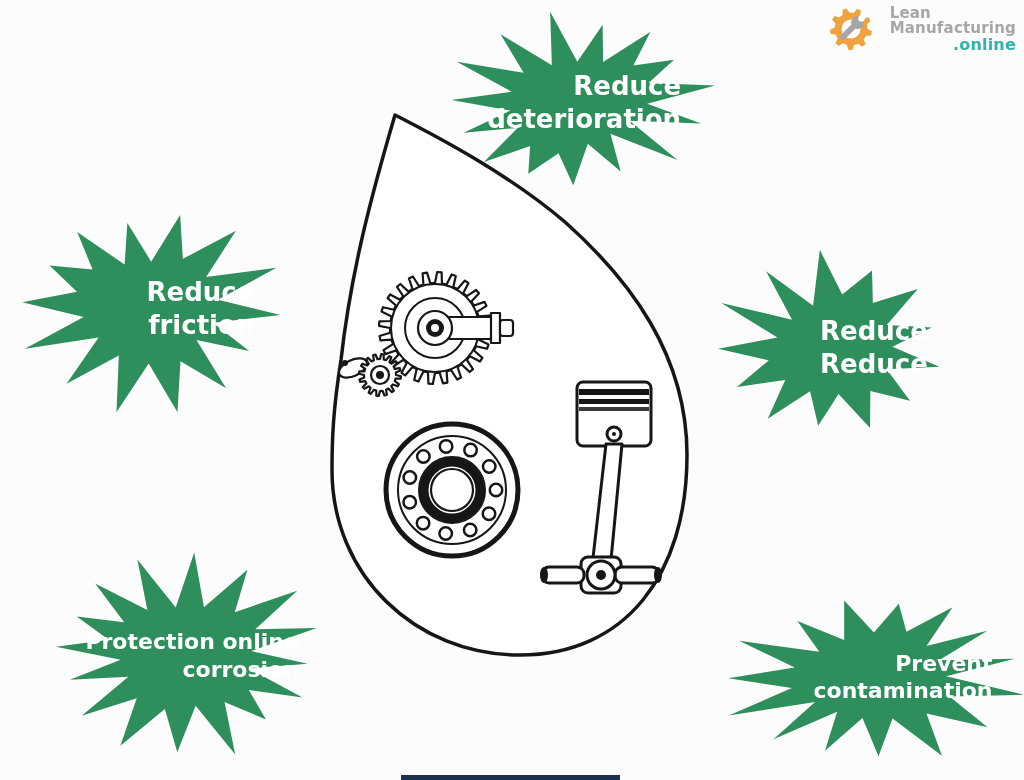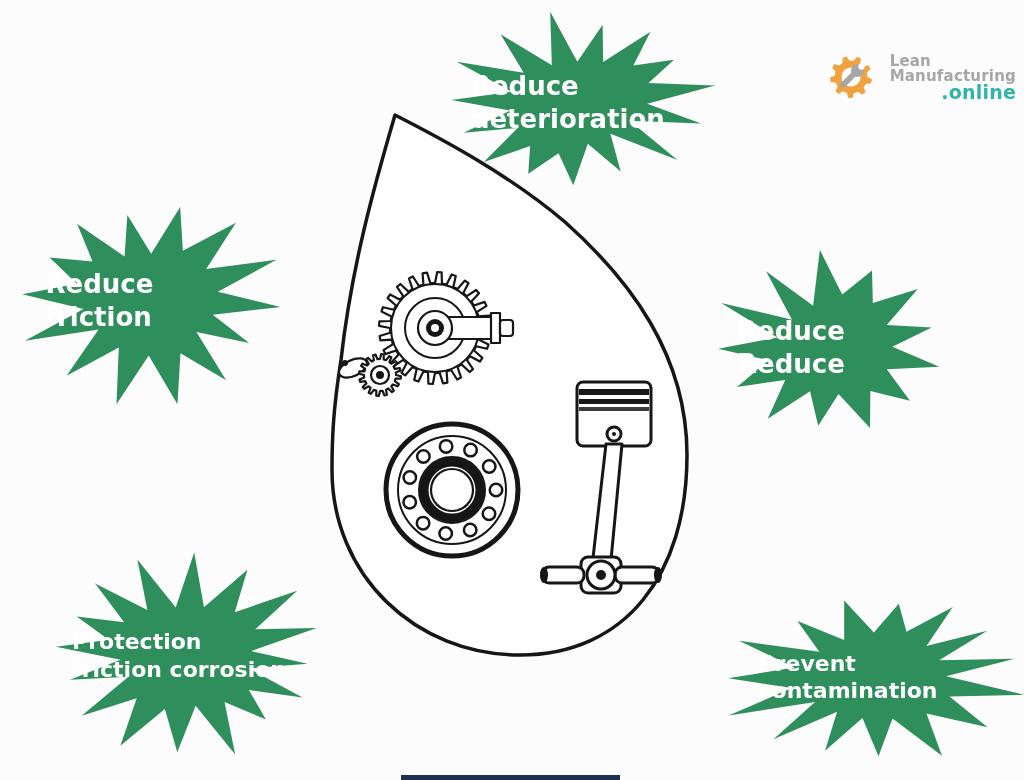--- a/index.html
+++ b/index.html
@@ -22,34 +22,34 @@
   .dots-outer{fill:none;stroke:#161616;stroke-width:15;stroke-dasharray:0 25.13;stroke-linecap:round;}
   .dots-inner{fill:none;stroke:#ffffff;stroke-width:10;stroke-dasharray:0 25.13;stroke-linecap:round;}
   .ring-dark{fill:none;stroke:#161616;stroke-width:9;}
 
   
   .starburst{position:absolute;}
   .starburst svg{position:absolute;left:0;top:0;width:100%;height:100%;overflow:visible;}
   .star-shape{fill:var(--burst-green,#2e8e5c);stroke:none;}
   .burst-label{
     position:absolute;inset:0;display:flex;align-items:center;justify-content:center;
-    text-align:left;color:var(--burst-text,#ffffff);
+    text-align:right;color:var(--burst-text,#ffffff);
     font-size:26px;font-weight:600;line-height:1.25;padding:0 14%;
   }
   .starburst.small .burst-label{font-size:22px;}
 
   
-  .logo{position:absolute;top:6px;right:8px;display:flex;align-items:flex-start;gap:16px;text-decoration:none;cursor:pointer;margin-top:48px;}
+  .logo{position:absolute;top:6px;right:8px;display:flex;align-items:flex-start;gap:16px;text-decoration:none;cursor:pointer;}
   .logo-icon{width:46px;height:46px;flex:0 0 auto;}
   .logo-gear{fill:var(--logo-orange,#f0a23e);}
   .logo-hole{fill:#ffffff;}
   .logo-wrench-line{stroke:var(--logo-gray,#a6a6a6);stroke-width:6;stroke-linecap:round;}
   .logo-wrench-head{fill:var(--logo-gray,#a6a6a6);}
   .logo-text{display:flex;flex-direction:column;font-weight:bold;font-size:15px;line-height:15px;color:var(--logo-gray,#a6a6a6);letter-spacing:.2px;}
-  .logo-text .l2{color:var(--logo-teal,#2fb3ab);align-self:flex-end;font-size:19px;margin-top:1px;}
+  .logo-text .l2{color:var(--logo-teal,#2fb3ab);align-self:flex-end;font-size:16px;margin-top:1px;}
 
   
   .bottom-strip{position:absolute;left:401px;top:775px;width:219px;height:5px;background:var(--bottom-strip,#1d3050);}
 </style>
 </head>
 <body>
 
 <div class="canvas">
 
   <svg class="drop" viewBox="0 0 375 550" aria-hidden="true">
@@ -100,39 +100,39 @@
     </g>
   </svg>
 
   <div class="starburst" style="left:430px;top:5px;width:292px;height:195px">
     <svg viewBox="0 0 200 200" preserveAspectRatio="none" style="transform:rotate(-7deg)">
       <polygon class="star-shape" points="196.0,100.0 148.3,110.3 183.3,137.1 134.9,125.4 164.2,171.3 120.8,136.0 124.6,175.8 104.6,143.4 91.2,184.0 83.9,149.5 61.6,166.5 65.2,138.6 32.4,149.1 58.2,118.6 21.1,116.8 54.8,100.0 15.5,82.0 57.2,81.0 22.3,43.6 66.9,63.3 54.4,21.0 86.7,59.0 90.0,4.5 104.3,58.6 124.6,24.2 121.8,62.2 156.5,37.2 142.1,69.4 170.2,68.8 150.9,89.2"></polygon>
     </svg>
     <div class="burst-label">Reduce deterioration</div>
   </div>
 
-  <div class="starburst" style="left:5px;top:188px;width:290px;height:225px">
+  <div class="starburst" style="left:5px;top:196px;width:290px;height:225px">
     <svg viewBox="0 0 200 200" preserveAspectRatio="none" style="transform:rotate(5deg)">
       <polygon class="star-shape" points="170.7,129.9 133.8,124.3 157.1,164.8 124.1,144.3 125.1,189.7 102.4,148.8 83.2,194.5 81.4,144.1 47.2,173.2 66.4,129.6 16.5,145.4 54.9,112.6 11.8,104.3 48.8,90.9 28.4,69.7 58.2,69.9 45.4,38.0 79.9,63.0 79.3,26.0 98.0,58.4 115.1,14.9 119.6,53.5 154.4,24.5 136.7,67.7 184.4,54.2 146.1,87.1 190.1,95.6 144.0,107.8"></polygon>
     </svg>
     <div class="burst-label">Reduce friction</div>
   </div>
 
   <div class="starburst" style="left:700px;top:245px;width:265px;height:205px">
     <svg viewBox="0 0 200 200" preserveAspectRatio="none" style="transform:rotate(-4deg)">
       <polygon class="star-shape" points="155.5,157.2 126.2,144.9 124.0,181.0 102.1,145.7 85.1,175.3 80.8,141.0 47.5,165.0 62.7,128.3 26.0,132.0 51.3,108.2 13.8,93.5 59.0,86.6 18.6,49.1 71.0,70.2 54.0,21.3 87.6,58.1 95.6,4.1 110.1,49.0 133.8,27.8 132.7,59.5 167.3,48.9 142.0,81.8 175.7,87.3 145.1,103.4 179.4,126.0 139.7,124.8"></polygon>
     </svg>
     <div class="burst-label">Reduce Reduce</div>
   </div>
 
   <div class="starburst small" style="left:28px;top:548px;width:315px;height:215px">
     <svg viewBox="0 0 200 200" preserveAspectRatio="none" style="transform:rotate(3deg)">
       <polygon class="star-shape" points="134.8,189.5 108.1,146.1 98.0,190.2 88.7,150.8 61.7,187.0 70.5,142.2 36.2,161.1 64.5,122.6 27.5,128.2 59.0,107.2 17.5,98.2 50.8,89.1 29.7,69.1 60.0,72.0 40.3,37.6 74.3,59.6 66.3,13.2 92.2,56.0 102.1,4.0 110.1,54.3 136.4,17.4 129.8,57.4 168.7,34.3 143.4,72.3 182.3,68.0 141.5,92.7 177.7,101.7 140.6,109.0 175.6,133.3 141.3,128.9 153.1,155.5 126.3,141.2"></polygon>
     </svg>
-    <div class="burst-label">Protection friction corrosion</div>
+    <div class="burst-label">Protection online corrosion</div>
   </div>
 
   <div class="starburst small" style="left:713px;top:582px;width:325px;height:190px">
     <svg viewBox="0 0 200 200" preserveAspectRatio="none" style="transform:rotate(-5deg)">
       <polygon class="star-shape" points="97.6,183.5 89.8,141.9 65.1,172.7 74.6,132.9 34.1,155.9 61.6,120.7 7.9,127.0 48.1,103.9 9.6,87.8 51.0,82.5 18.3,49.6 66.9,68.4 55.1,34.2 82.8,58.2 84.9,16.9 101.4,53.2 118.2,25.4 121.4,55.5 151.0,33.9 132.9,72.1 171.0,61.7 139.9,88.3 186.2,93.5 143.3,105.8 190.4,132.3 144.3,127.3 166.0,163.0 129.3,142.9 136.5,188.8 108.2,145.0"></polygon>
     </svg>
     <div class="burst-label">Prevent contamination</div>
   </div>
 
   <a class="logo">

